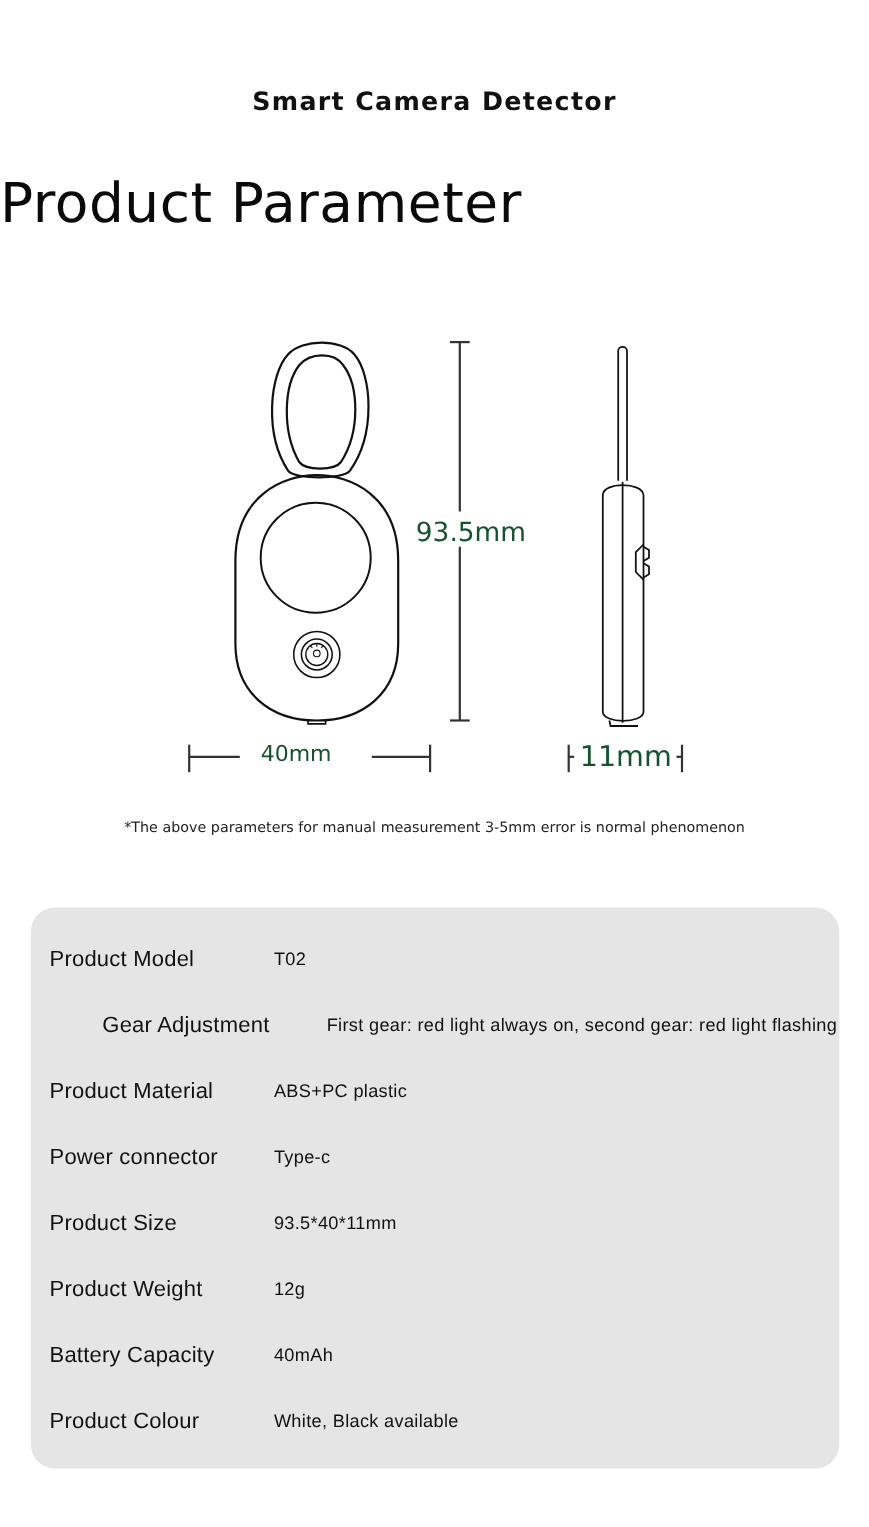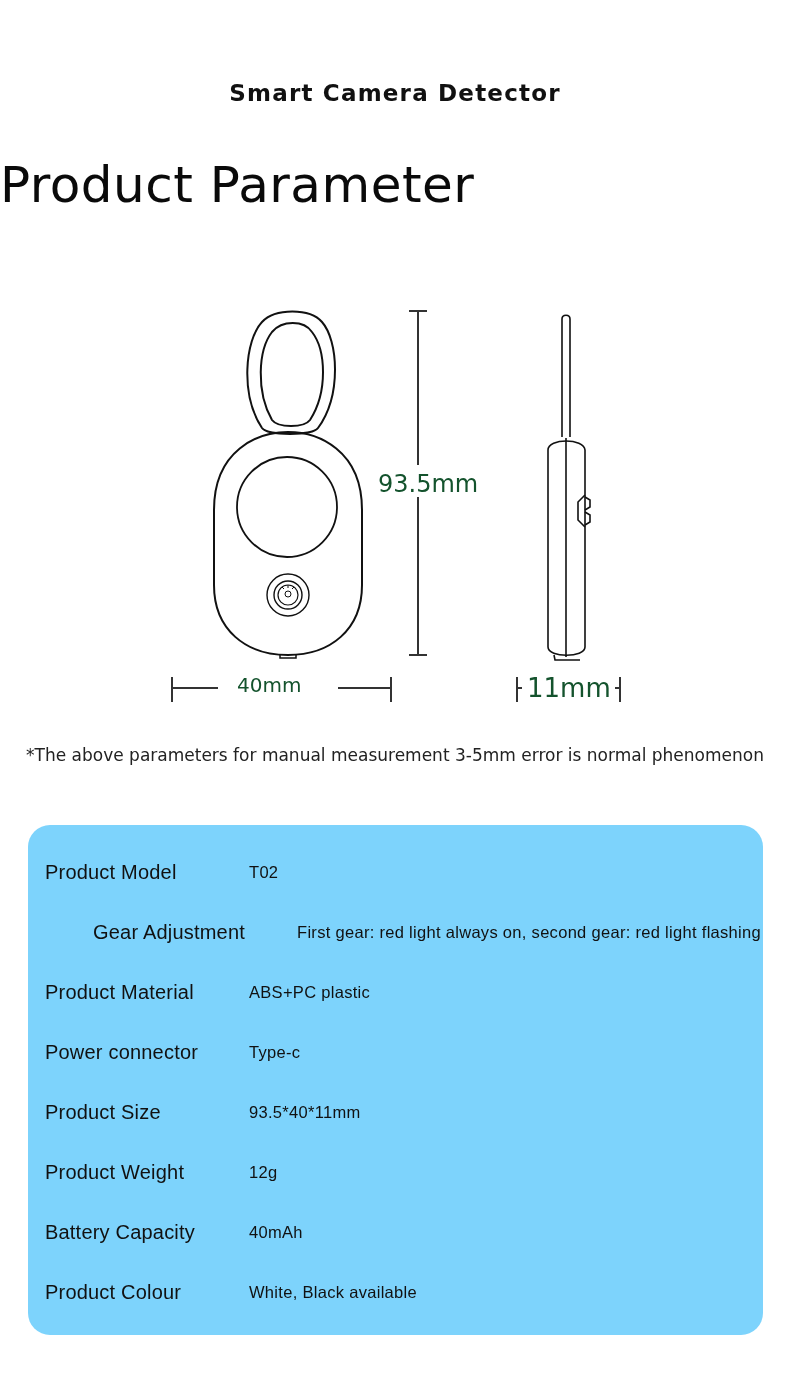--- a/index.html
+++ b/index.html
@@ -5,23 +5,23 @@
   html, body { margin: 0; padding: 0; background: #ffffff; }
   body { width: 790px; height: 1388px; position: relative; overflow: hidden;
          font-family: "DejaVu Sans", sans-serif; color: #111; }
   .subtitle { position: absolute; top: 80px; left: 0; width: 790px; text-align: center;
               font-size: 23px; font-weight: bold; letter-spacing: 1.2px; color: #111; }
   .title { position: absolute; top: 156px; left: 0; width: 790px; text-align: left;
            font-size: 50px; font-weight: normal; letter-spacing: 0.5px; color: #0a0a0a; }
   .drawing { position: absolute; top: 300px; left: 0; width: 790px; height: 420px; }
   .dim-label { position: absolute; font-size: 24px; color: #14532d; font-family: "DejaVu Sans", sans-serif; }
   .note { position: absolute; top: 745px; left: 0; width: 790px; text-align: center;
-          font-size: 17px; color: #222; }
+          font-size: 13px; color: #222; }
   .param-card { position: absolute; left: 28px; top: 825px; width: 735px; height: 510px;
-                background: #7dd3fc; border-radius: 22px; text-decoration: underline; }
+                background: #e5e5e5; border-radius: 22px; text-decoration: underline; }
   .param-row { position: absolute; left: 0; width: 735px; height: 40px; }
   .param-label { position: absolute; left: 17px; top: 0; font-size: 20px; color: #111;
                  font-family: "Liberation Sans", sans-serif; line-height: 40px; letter-spacing: 0.2px; }
   .param-value { position: absolute; left: 221px; top: 0; font-size: 16.5px; color: #111;
                  font-family: "Liberation Sans", sans-serif; line-height: 40px; letter-spacing: 0.3px; white-space: nowrap; }
 </style>
 </head>
 <body>
 
 <div class="subtitle">Smart Camera Detector</div>

